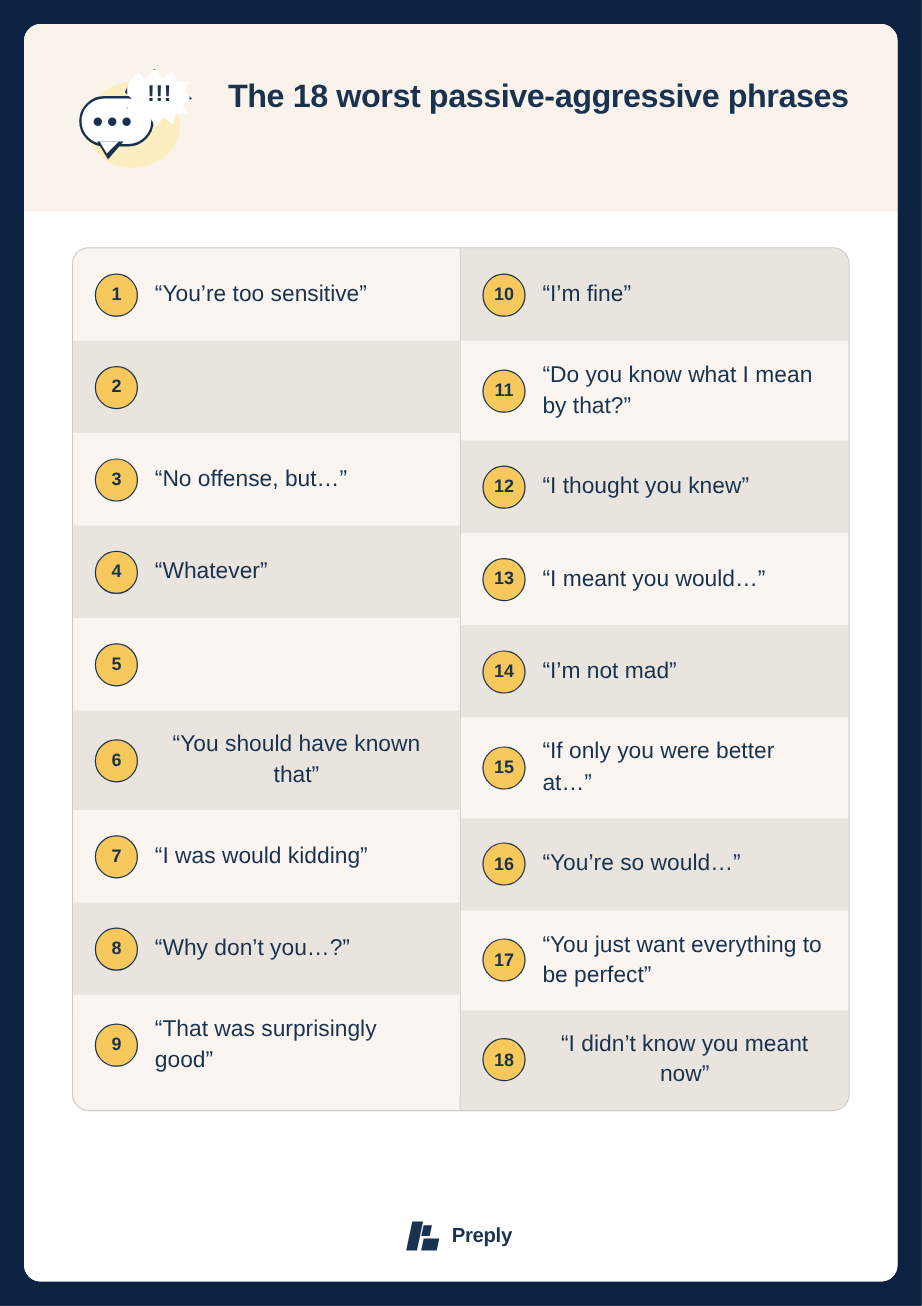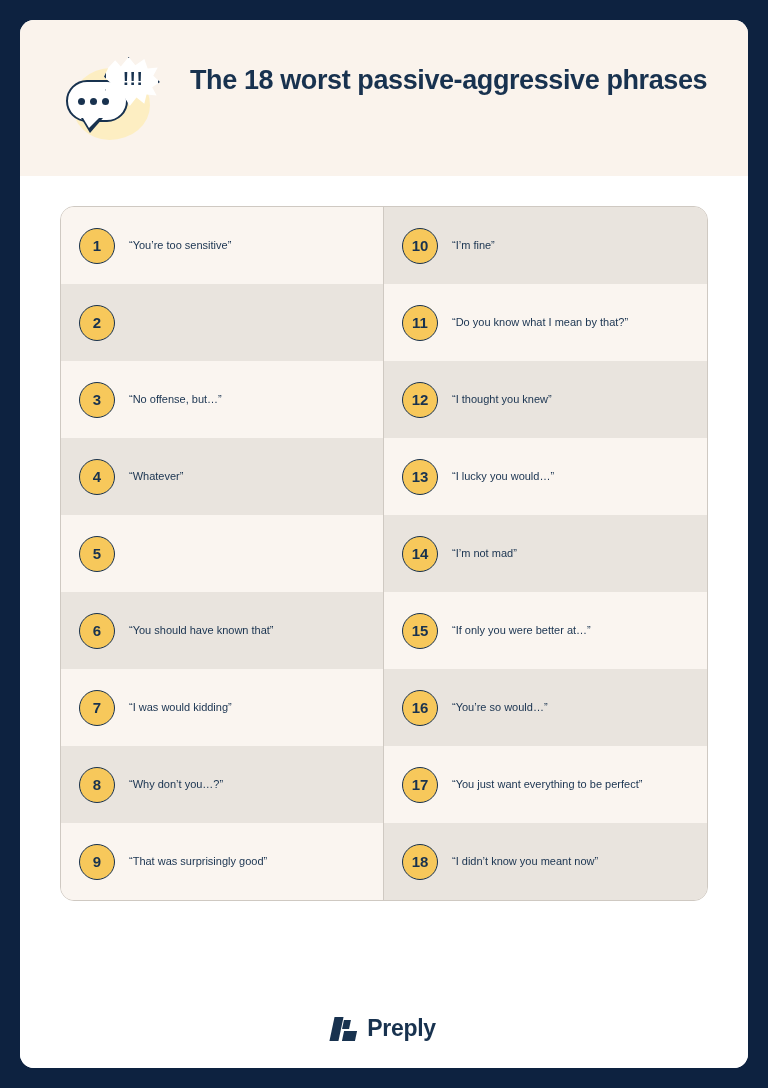--- a/index.html
+++ b/index.html
@@ -167,21 +167,21 @@
     background: #f7c85b;
     border: 1.5px solid #18324f;
     color: #18324f;
     font-size: 15px;
     font-weight: bold;
     display: flex;
     align-items: center;
     justify-content: center;
   }
   .phrase {
-    font-size: 11px;
+    font-size: 19px;
     line-height: 1.35;
     color: #18324f;
   }
   
   .footer {
     padding: 22px 0 26px 0;
     display: flex;
     align-items: center;
     justify-content: center;
     gap: 9px;
@@ -193,21 +193,21 @@
     position: relative;
   }
   .logo-mark span {
     position: absolute;
     background: #18324f;
   }
   .logo-a { left: 0; top: 0; width: 9px; height: 24px; transform: skewX(-12deg); }
   .logo-b { left: 11px; top: 3px; width: 7px; height: 9px; transform: skewX(-12deg); }
   .logo-c { left: 11px; top: 14px; width: 13px; height: 10px; transform: skewX(-12deg); }
   .logo-text {
-    font-size: 23px;
+    font-size: 17px;
     font-weight: bold;
     color: #18324f;
     letter-spacing: -0.3px;
   }
 </style>
 </head>
 <body>
 
 <div class="page">
   <div class="card">
@@ -275,21 +275,21 @@
           <div class="row plain">
             <div class="num">11</div>
             <div class="phrase">“Do you know what I mean by that?”</div>
           </div>
           <div class="row alt">
             <div class="num">12</div>
             <div class="phrase">“I thought you knew”</div>
           </div>
           <div class="row plain">
             <div class="num">13</div>
-            <div class="phrase">“I lucky you would…”</div>
+            <div class="phrase">“I meant you would…”</div>
           </div>
           <div class="row alt">
             <div class="num">14</div>
             <div class="phrase">“I’m not mad”</div>
           </div>
           <div class="row plain">
             <div class="num">15</div>
             <div class="phrase">“If only you were better at…”</div>
           </div>
           <div class="row alt">

